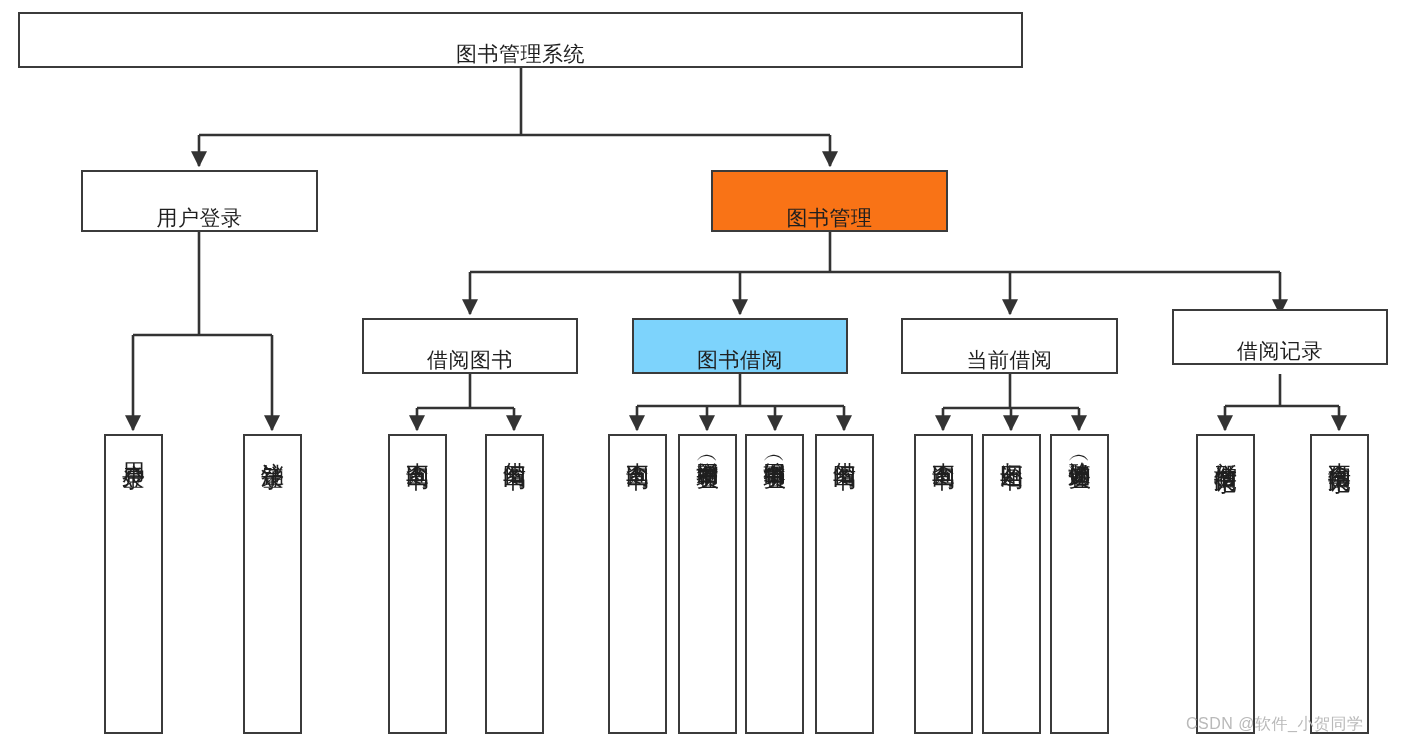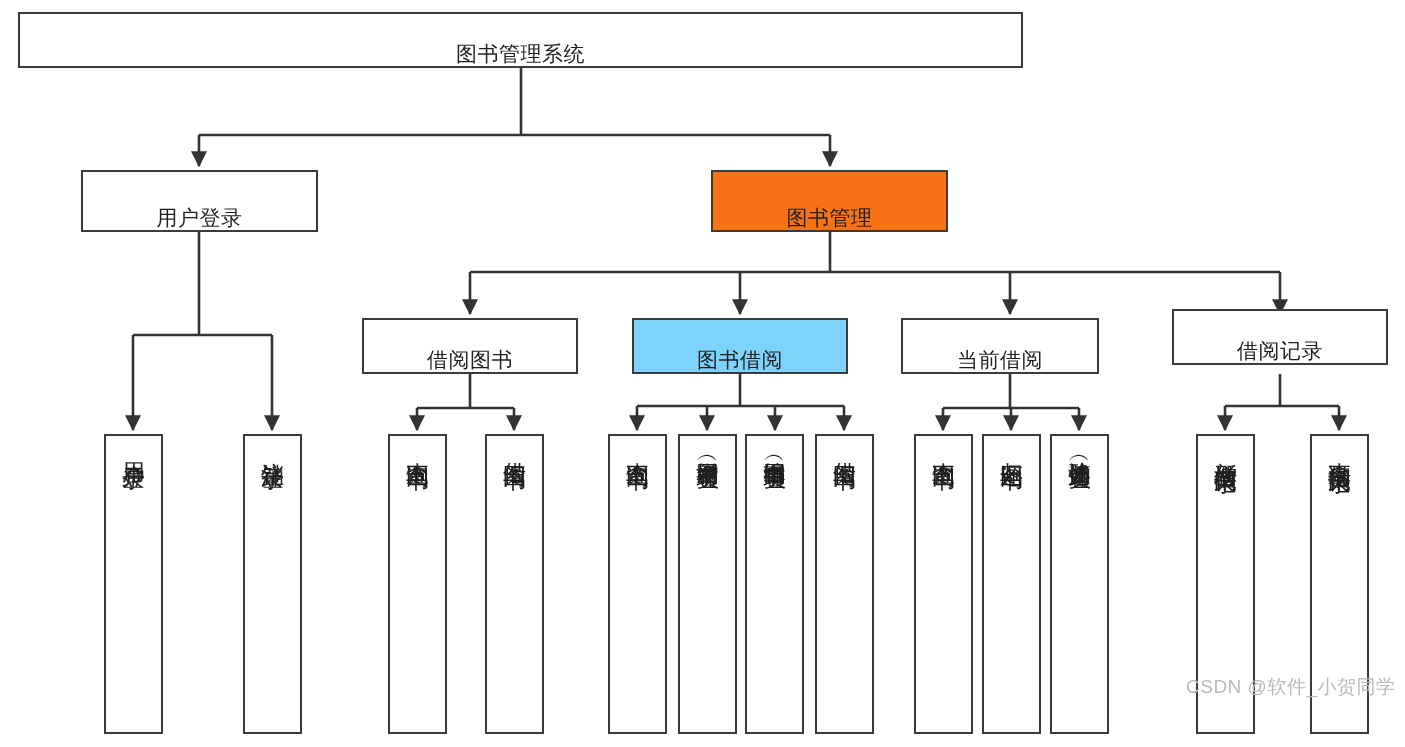--- a/index.html
+++ b/index.html
@@ -58,22 +58,22 @@
     letter-spacing: 2px;
     white-space: nowrap;
   }
   .node.vert.tall-text .label {
     font-size: 22px;
     letter-spacing: 1px;
   }
   #watermark {
     position: absolute;
     left: 1186px;
-    top: 674px;
-    font-size: 19px;
+    top: 714px;
+    font-size: 16px;
     color: #b9b9b9;
     letter-spacing: 0.5px;
     z-index: 5;
     white-space: nowrap;
   }
 </style>
 </head>
 <body>
 
 <div id="canvas">
@@ -141,21 +141,21 @@
   <div class="node horiz" style="left: 711px; top: 170px; width: 237px; height: 62px; border-color: rgb(59, 59, 59); background: #f97316; color: rgb(31, 31, 31);">
     <span class="label">图书管理</span>
   </div>
 
   <div class="node horiz" style="left: 362px; top: 318px; width: 216px; height: 56px; border-color: rgb(59, 59, 59); background: rgb(255, 255, 255); color: rgb(31, 31, 31);">
     <span class="label">借阅图书</span>
   </div>
   <div class="node horiz" style="left: 632px; top: 318px; width: 216px; height: 56px; border-color: rgb(59, 59, 59); background: #7dd3fc; color: rgb(31, 31, 31);">
     <span class="label">图书借阅</span>
   </div>
-  <div class="node horiz" style="left: 901px; top: 318px; width: 198px; height: 56px; border-color: rgb(59, 59, 59); background: rgb(255, 255, 255); color: rgb(31, 31, 31);">
+  <div class="node horiz" style="left: 901px; top: 318px; width: 217px; height: 56px; border-color: rgb(59, 59, 59); background: rgb(255, 255, 255); color: rgb(31, 31, 31);">
     <span class="label">当前借阅</span>
   </div>
   <div class="node horiz" style="left: 1172px; top: 309px; width: 216px; height: 56px; border-color: rgb(59, 59, 59); background: rgb(255, 255, 255); color: rgb(31, 31, 31);">
     <span class="label">借阅记录</span>
   </div>
 
   <div class="node vert" style="left: 104px; top: 434px; width: 59px; height: 300px; border-color: rgb(59, 59, 59); background: rgb(255, 255, 255); color: rgb(31, 31, 31);">
     <span class="label">用户登录</span>
   </div>
   <div class="node vert" style="left: 243px; top: 434px; width: 59px; height: 300px; border-color: rgb(59, 59, 59); background: rgb(255, 255, 255); color: rgb(31, 31, 31);">

